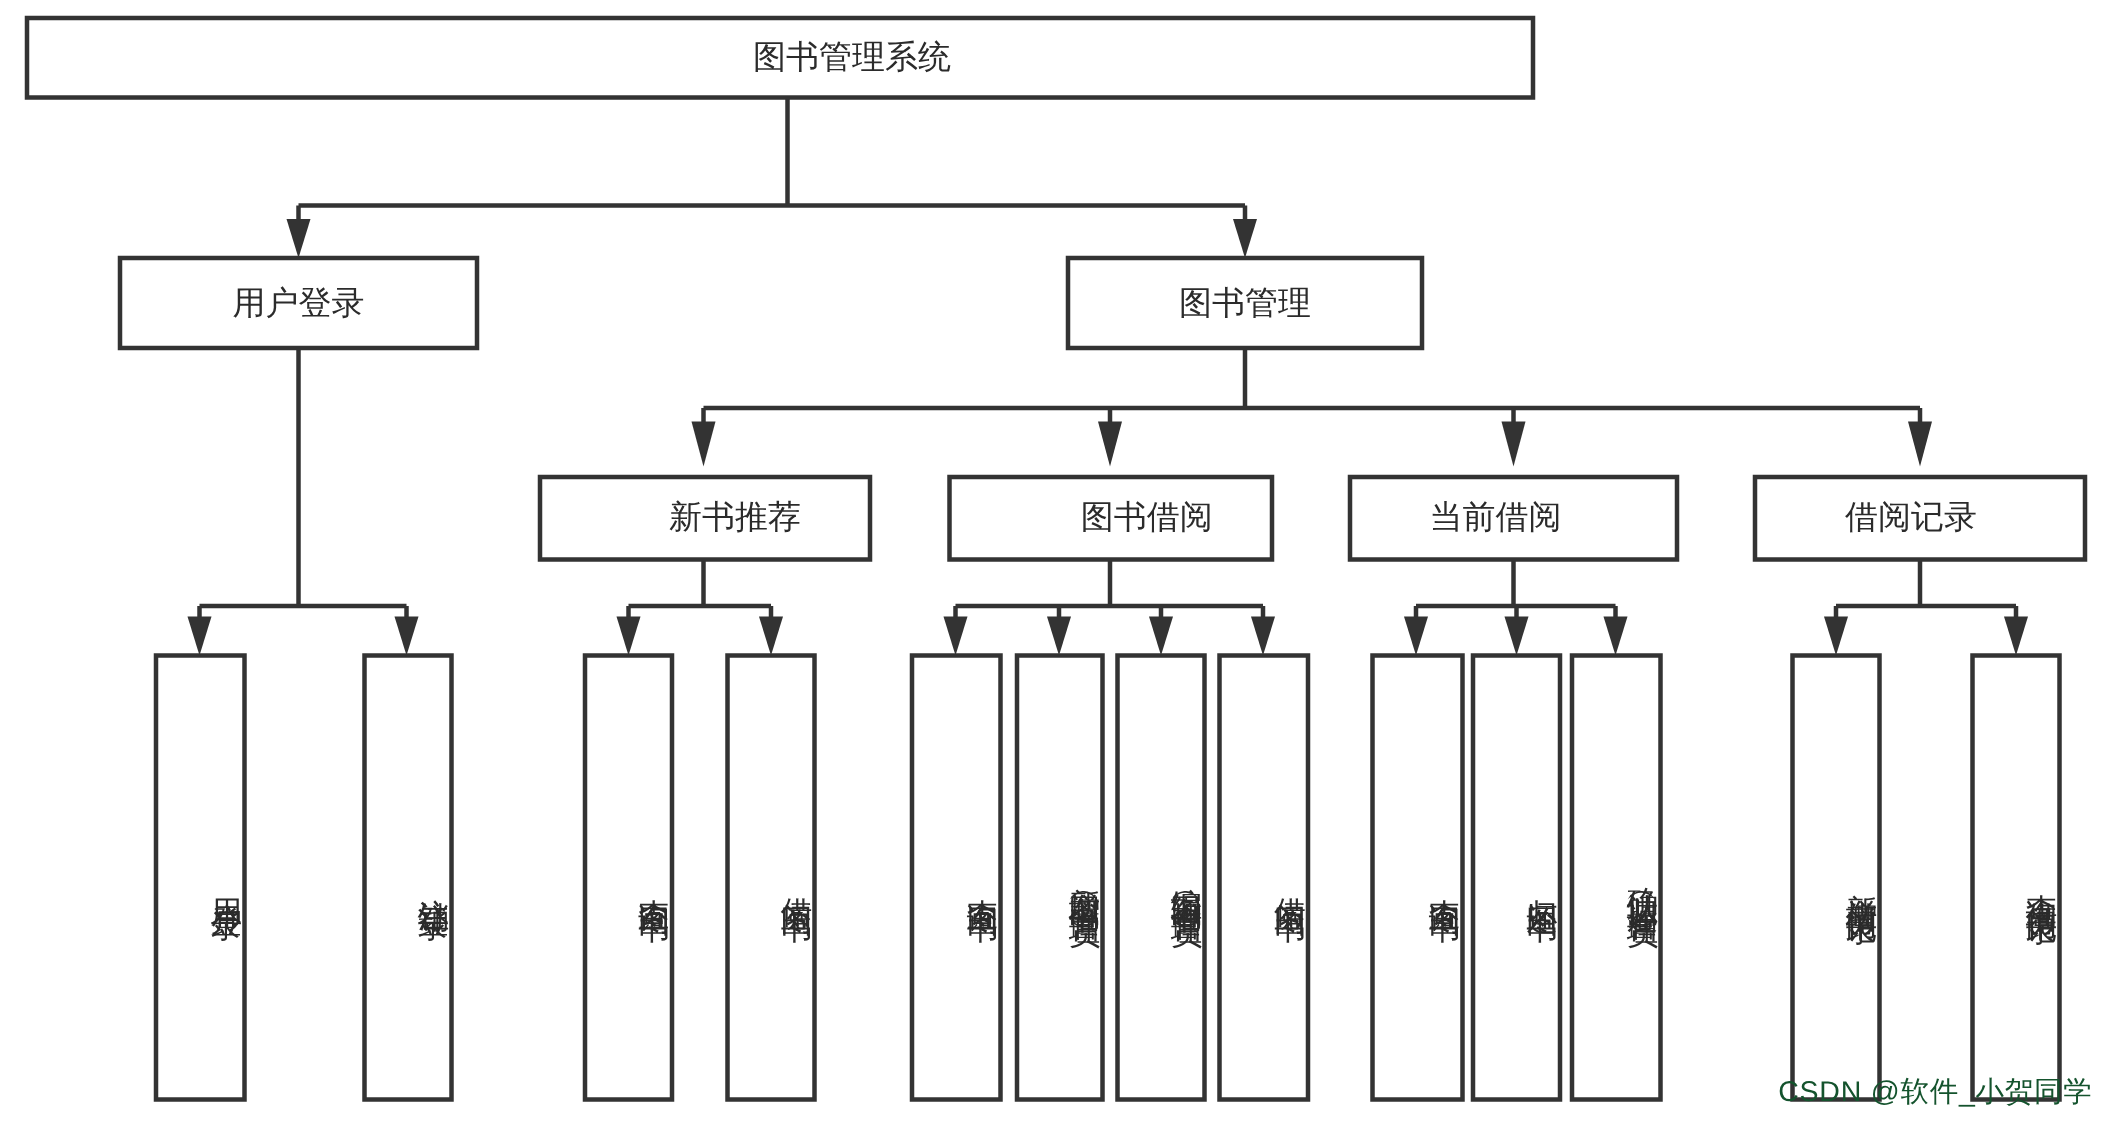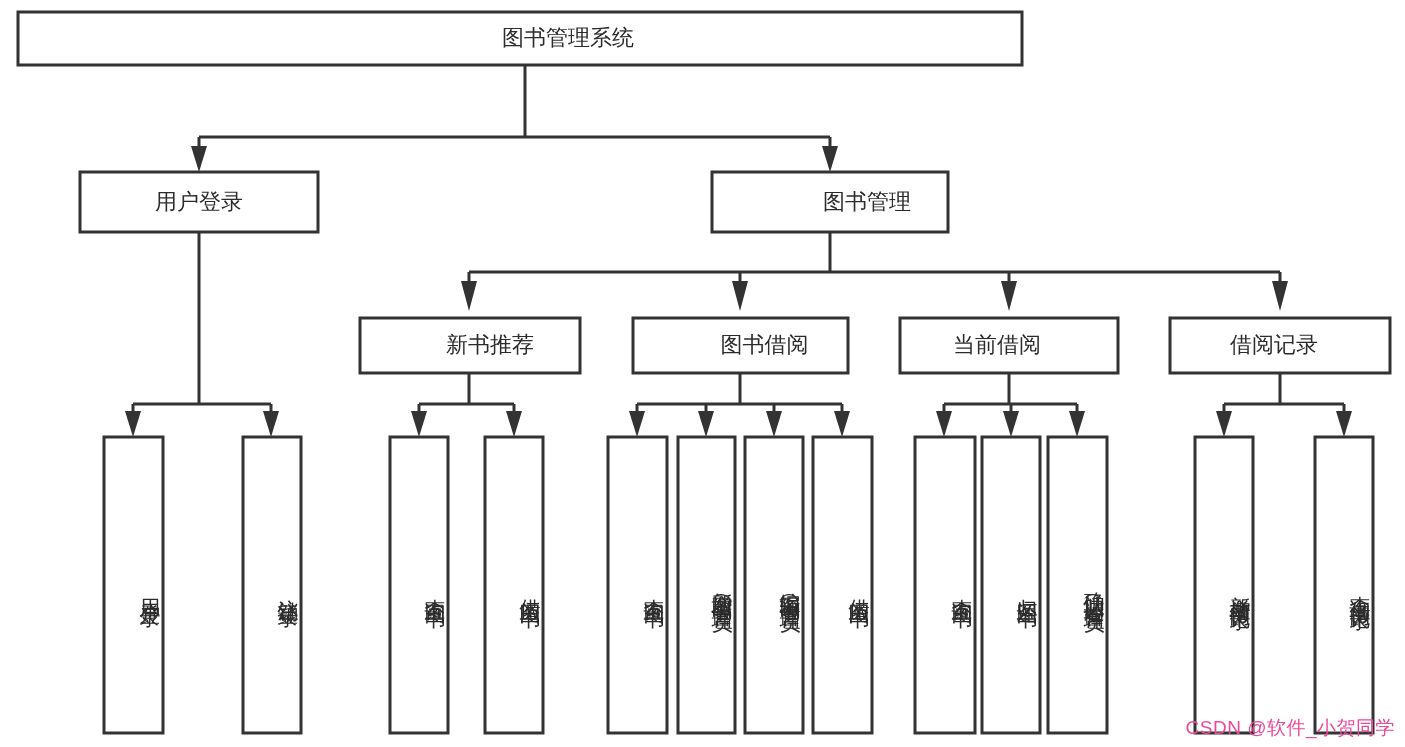--- a/index.html
+++ b/index.html
@@ -64,21 +64,21 @@
     align-items: flex-start;
     justify-content: center;
     padding-top: 6px;
     box-sizing: border-box;
   }
   .watermark {
     position: absolute;
     right: 10px;
     bottom: 6px;
     font-size: 19px;
-    color: #ec4899;
+    color: #14532d;
     letter-spacing: 0.5px;
     user-select: none;
   }
 </style>
 </head>
 <body>
 
 <div id="diagram-root">
 
   <svg class="diagram-canvas" viewBox="0 0 1405 747">
@@ -181,21 +181,21 @@
     <rect class="node-rect" x="982" y="437" width="58" height="296"></rect>
     <rect class="node-rect" x="1048" y="437" width="59" height="296"></rect>
 
     <rect class="node-rect" x="1195" y="437" width="58" height="296"></rect>
     <rect class="node-rect" x="1315" y="437" width="58" height="296"></rect>
   </svg>
 
   <div class="node-label horizontal" style="left:18px; top:12px; width:1004px; height:53px;padding-left:48px;">图书管理系统</div>
 
   <div class="node-label horizontal" style="left:80px; top:172px; width:238px; height:60px;">用户登录</div>
-  <div class="node-label horizontal" style="left:712px; top:172px; width:236px; height:60px;margin-left:37px;">图书管理</div>
+  <div class="node-label horizontal" style="left:712px; top:172px; width:236px; height:60px;">图书管理</div>
 
   <div class="node-label horizontal" style="left:360px; top:318px; width:260px; height:55px;">新书推荐</div>
   <div class="node-label horizontal" style="left:633px; top:318px; width:215px; height:55px;margin-left:24px;">图书借阅</div>
   <div class="node-label horizontal" style="left:900px; top:318px; width:194px; height:55px;">当前借阅</div>
   <div class="node-label horizontal" style="left:1170px; top:318px; width:208px; height:55px;">借阅记录</div>
 
   <div class="node-label vertical" style="left:104px; top:437px; width:59px; height:296px;">用户登录</div>
   <div class="node-label vertical" style="left:243px; top:437px; width:58px; height:296px;">注销登录</div>
 
   <div class="node-label vertical" style="left:390px; top:437px; width:58px; height:296px;">查询图书</div>

